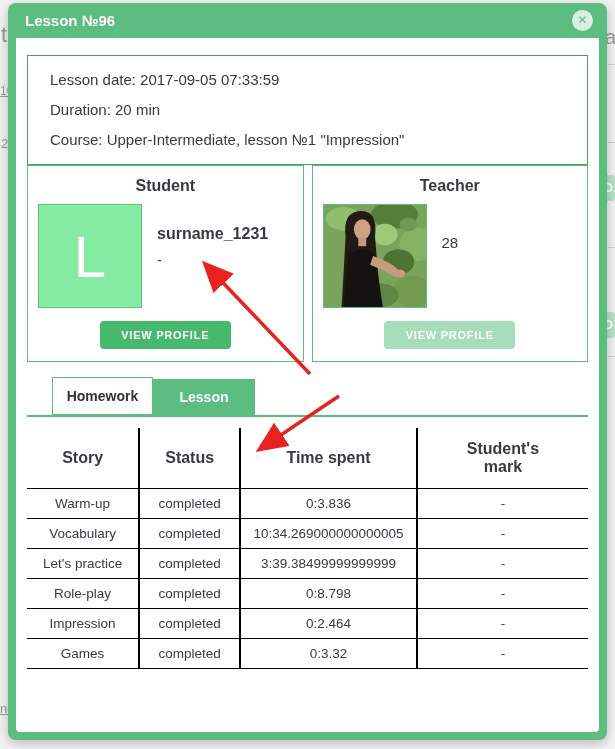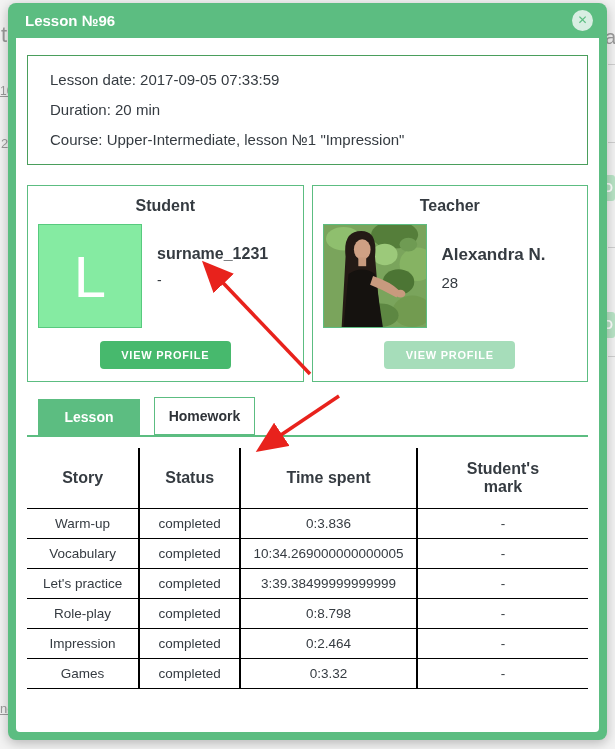--- a/index.html
+++ b/index.html
@@ -40,21 +40,21 @@
   }
   .modal-body{
     position:absolute;left:8px;right:8px;top:35px;bottom:8px;background:#fff;
     border-radius:0 0 4px 4px;padding:17px 11px 0 11px;overflow:hidden;
   }
 
   
   .info-box{border:1px solid var(--accent-dark);padding:9px 22px;font-size:15px;line-height:30px;}
 
   
-  .cards{display:flex;gap:8px;margin-top:20px;}
+  .cards{display:flex;gap:8px;}
   .card{flex:1;border:1px solid var(--accent);padding:11px 10px 12px 10px;}
   .card-title{text-align:center;font-weight:bold;font-size:16px;margin-bottom:9px;}
   .card-row{display:flex;}
   .avatar{
     width:104px;height:104px;background:var(--avatar-fill);border:1px solid var(--avatar-border);
     color:#fff;font-size:58px;display:flex;align-items:center;justify-content:center;flex:none;
   }
   .photo{width:104px;height:104px;border:1px solid var(--accent);flex:none;}
   .photo svg{display:block;width:100%;height:100%;}
   .person-info{margin-left:15px;padding-top:21px;}
@@ -153,33 +153,32 @@
               <path d="M22 32 Q19 6 38 6 Q55 6 52 32 L58 104 L18 104 Z" fill="#241a15"></path>
               <ellipse cx="39" cy="25" rx="8.5" ry="10.5" fill="#cfa084"></ellipse>
               <path d="M29 18 Q39 8 49 19 L47 12 Q39 4 31 12 Z" fill="#241a15"></path>
               <rect x="35" y="33" width="8" height="9" fill="#c89a7e"></rect>
               <path d="M25 50 Q39 41 52 50 L60 104 L20 104 Z" fill="#15120f"></path>
               <path d="M50 52 Q68 58 77 67 L74 74 Q60 66 47 61 Z" fill="#c89a7e"></path>
               <ellipse cx="78" cy="70" rx="5" ry="4" fill="#c89a7e"></ellipse>
             </svg>
           </div>
           <div class="person-info">
-            <div class="person-name" style="font-size:17px;">Alexandra N.</div>
             <div class="person-sub" style="font-size:15px;">28</div>
           </div>
         </div>
         <div class="btn-row">
           <button class="view-btn teacher">VIEW PROFILE</button>
         </div>
       </div>
     </div>
 
     <div class="tabs">
+      <div class="tab inactive">Homework</div>
       <div class="tab active">Lesson</div>
-      <div class="tab inactive">Homework</div>
     </div>
 
     <table class="lesson-table">
       <colgroup>
         <col style="width:20%">
           <col style="width:18%">
           <col style="width:31.5%">
           <col style="width:30.5%">
       </colgroup>
       <thead>

